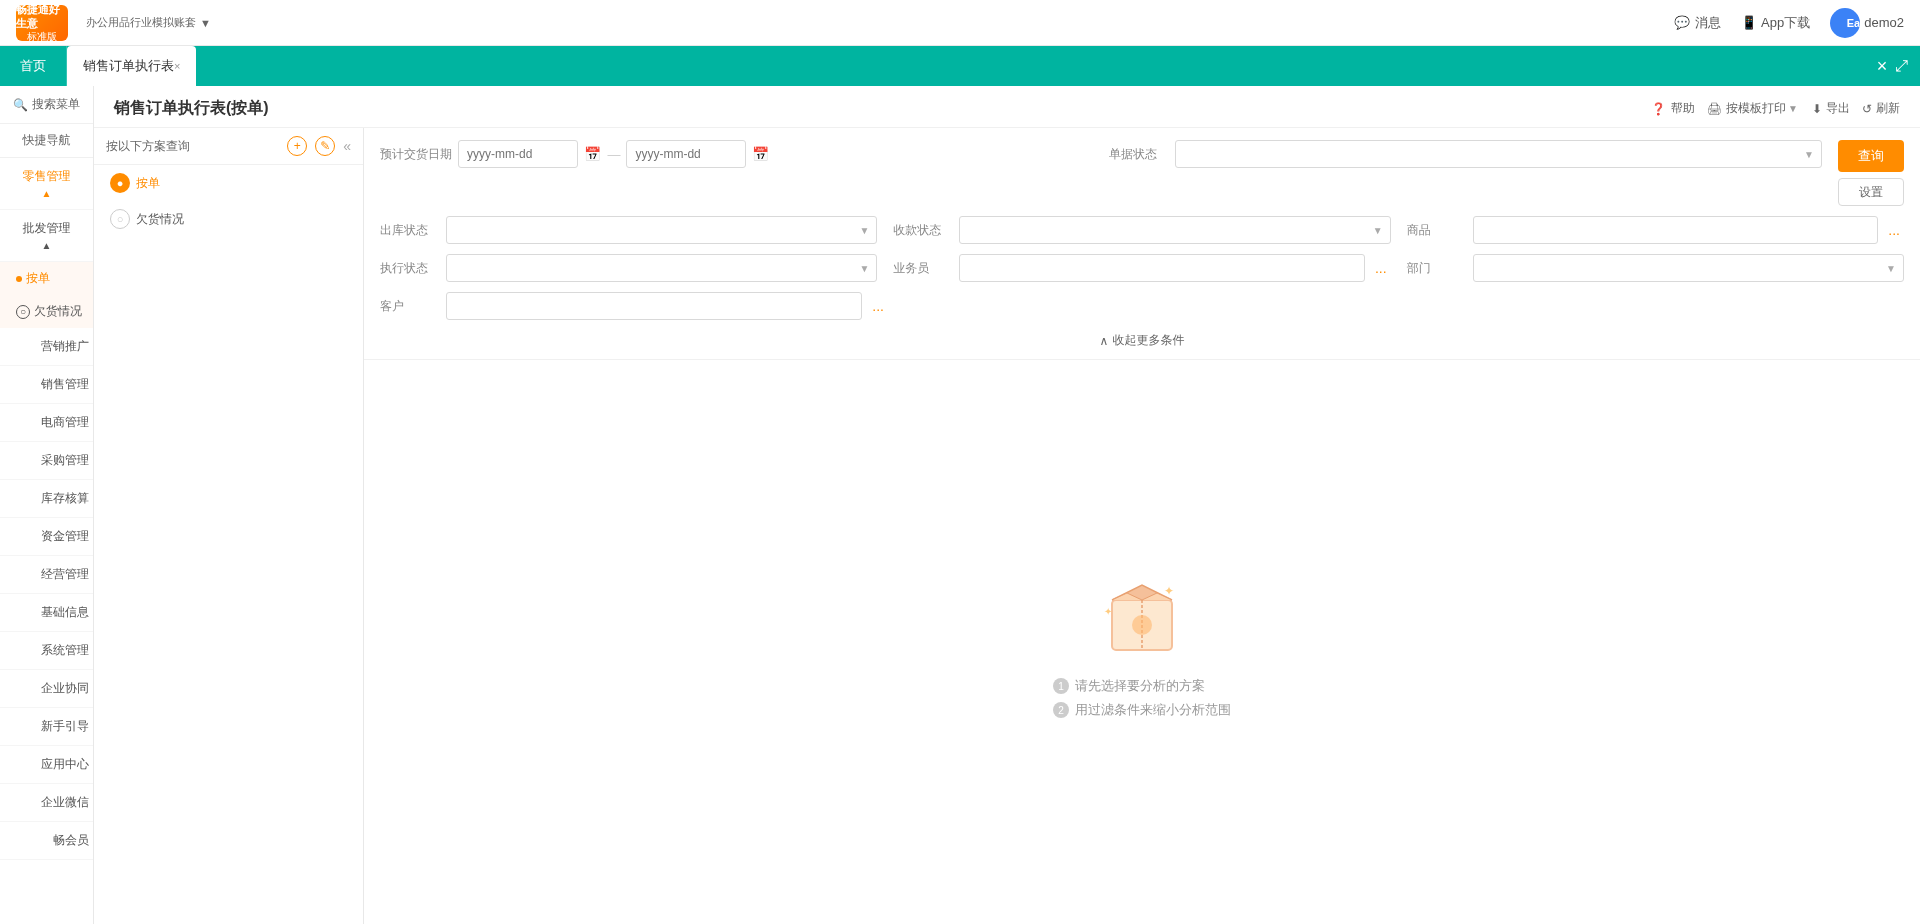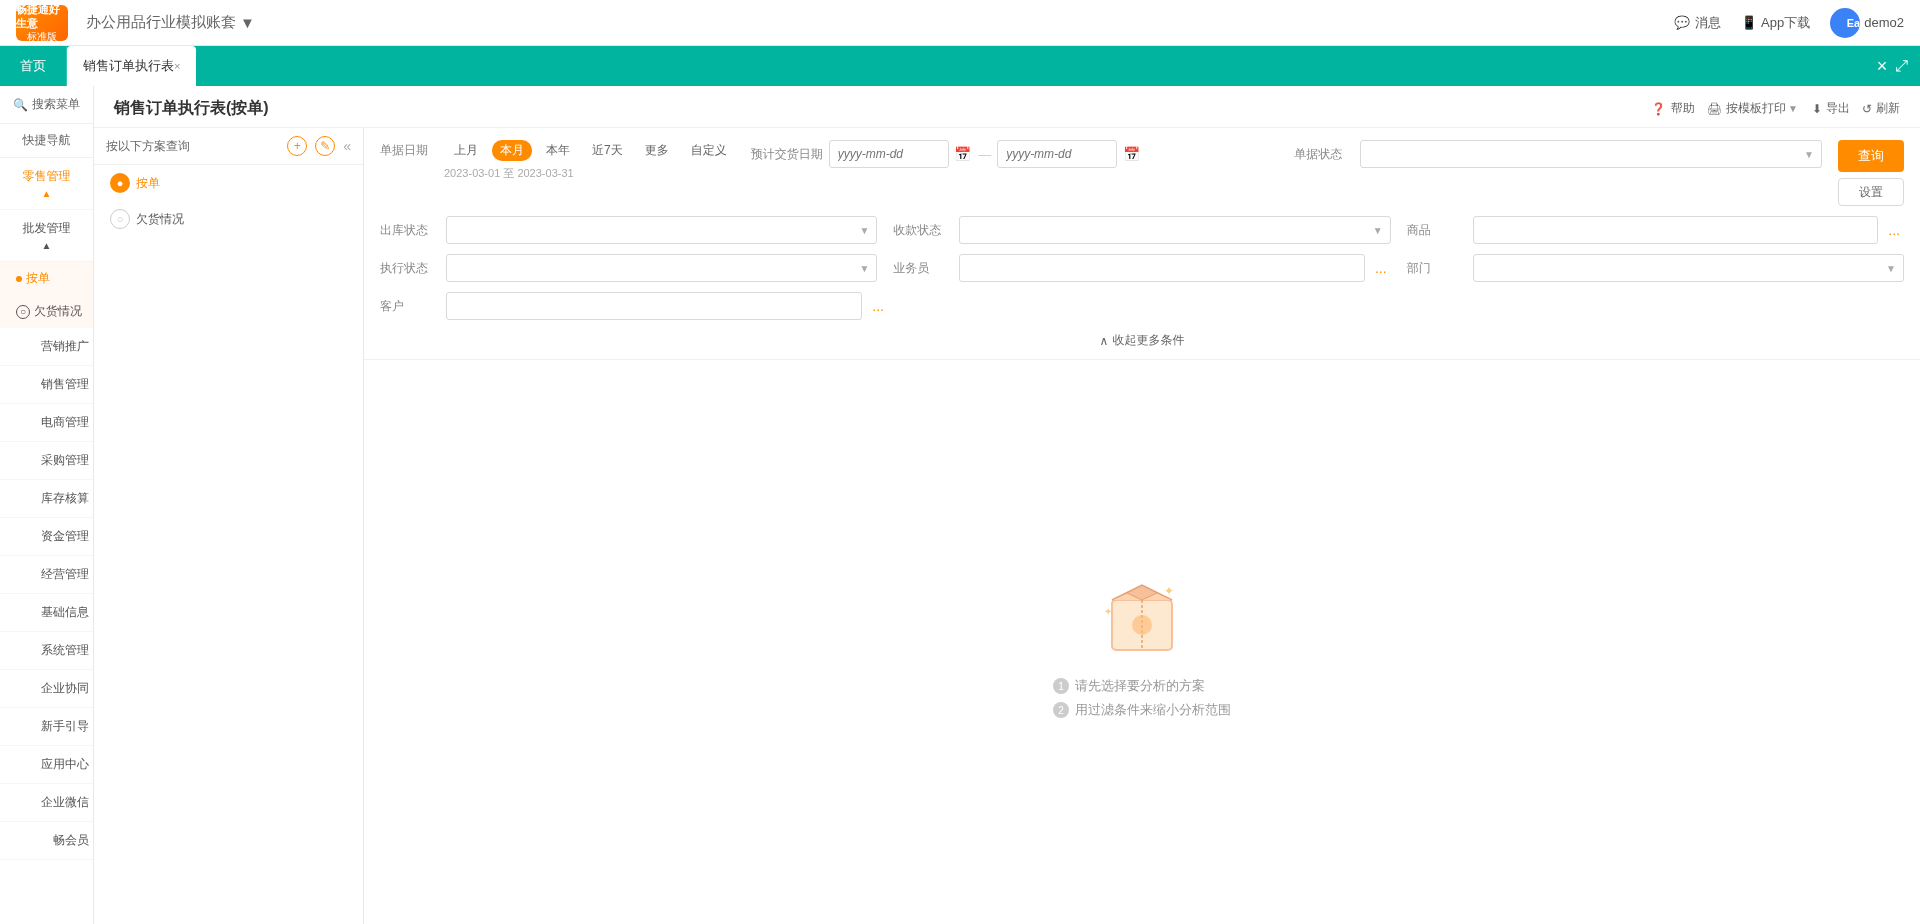--- a/index.html
+++ b/index.html
@@ -19,21 +19,21 @@
     .top-bar-left { display: flex; align-items: center; gap: 18px; }
     .logo-box {
       width: 52px; height: 36px;
       background: linear-gradient(135deg, #ff8c00, #ff6600);
       border-radius: 6px;
       display: flex; flex-direction: column; align-items: center; justify-content: center;
       color: #fff; font-size: 10px; line-height: 1.3;
     }
     .logo-box .logo-main { font-size: 11px; font-weight: bold; }
     .app-selector {
-      display: flex; align-items: center; gap: 4px; cursor: pointer; color: #666; font-size: 15px;
+      display: flex; align-items: center; gap: 4px; cursor: pointer; color: #666; font-size: 11px;
     }
     .top-bar-right { display: flex; align-items: center; gap: 20px; color: #555; font-size: 13px; }
     .top-bar-right .icon-btn { display: flex; align-items: center; gap: 4px; cursor: pointer; }
     .avatar { width: 30px; height: 30px; border-radius: 50%; background: #3b82f6; display: flex; align-items: center; justify-content: flex-end; color: #fff; font-size: 12px; overflow: hidden; }
 
     
     .tab-bar {
       height: 40px;
       background: #00b4a0;
       display: flex;
@@ -196,21 +196,20 @@
     .date-input {
       height: 28px;
       border: 1px solid #d9d9d9;
       border-radius: 3px;
       padding: 0 8px;
       font-size: 12px;
       color: #1d4ed8;
       background: #fff;
       width: 120px;
       outline: none;
-      font-style: italic;
     }
     .date-sep { color: #ccc; }
     .cal-icon { color: #ff8c00; font-size: 14px; cursor: pointer; }
     .filter-grid { display: grid; grid-template-columns: 1fr 1fr 1fr; gap: 8px 16px; }
     .filter-field { display: flex; align-items: center; gap: 6px; }
     .collapse-btn {
       display: flex; align-items: center; justify-content: center; gap: 4px;
       color: #666; font-size: 12px; cursor: pointer; padding: 6px 0 2px;
     }
 
@@ -490,34 +489,20 @@
           <span>欠货情况</span>
         </div>
       </div>
 
       <div style="flex:1; display:flex; flex-direction:column; overflow:hidden;">
 
         <div class="filter-panel">
 
           <div style="display:flex; gap:16px; align-items:flex-start; margin-bottom:10px;">
 
-            <div style="display:flex; flex-direction:column; gap:4px; min-width:280px;">
-              <div style="display:flex; align-items:center; gap:6px;">
-                <span class="filter-label">单据日期</span>
-                <button class="date-btn">上月</button>
-                <button class="date-btn active">本月</button>
-                <button class="date-btn">本年</button>
-                <button class="date-btn">近7天</button>
-                <button class="date-btn">更多</button>
-                <button class="date-btn">自定义</button>
-              </div>
-              <div style="padding-left:64px;">
-                <span style="font-size:11px; color:#aaa;">2023-03-01 至 2023-03-31</span>
-              </div>
-            </div>
 
             <div style="display:flex; align-items:center; gap:6px; flex:1;">
               <span class="filter-label" style="white-space:nowrap;">预计交货日期</span>
               <input class="date-input" type="text" placeholder="yyyy-mm-dd" style="">
               <span class="cal-icon">📅</span>
               <span class="date-sep">—</span>
               <input class="date-input" type="text" placeholder="yyyy-mm-dd" style="">
               <span class="cal-icon">📅</span>
             </div>
 

